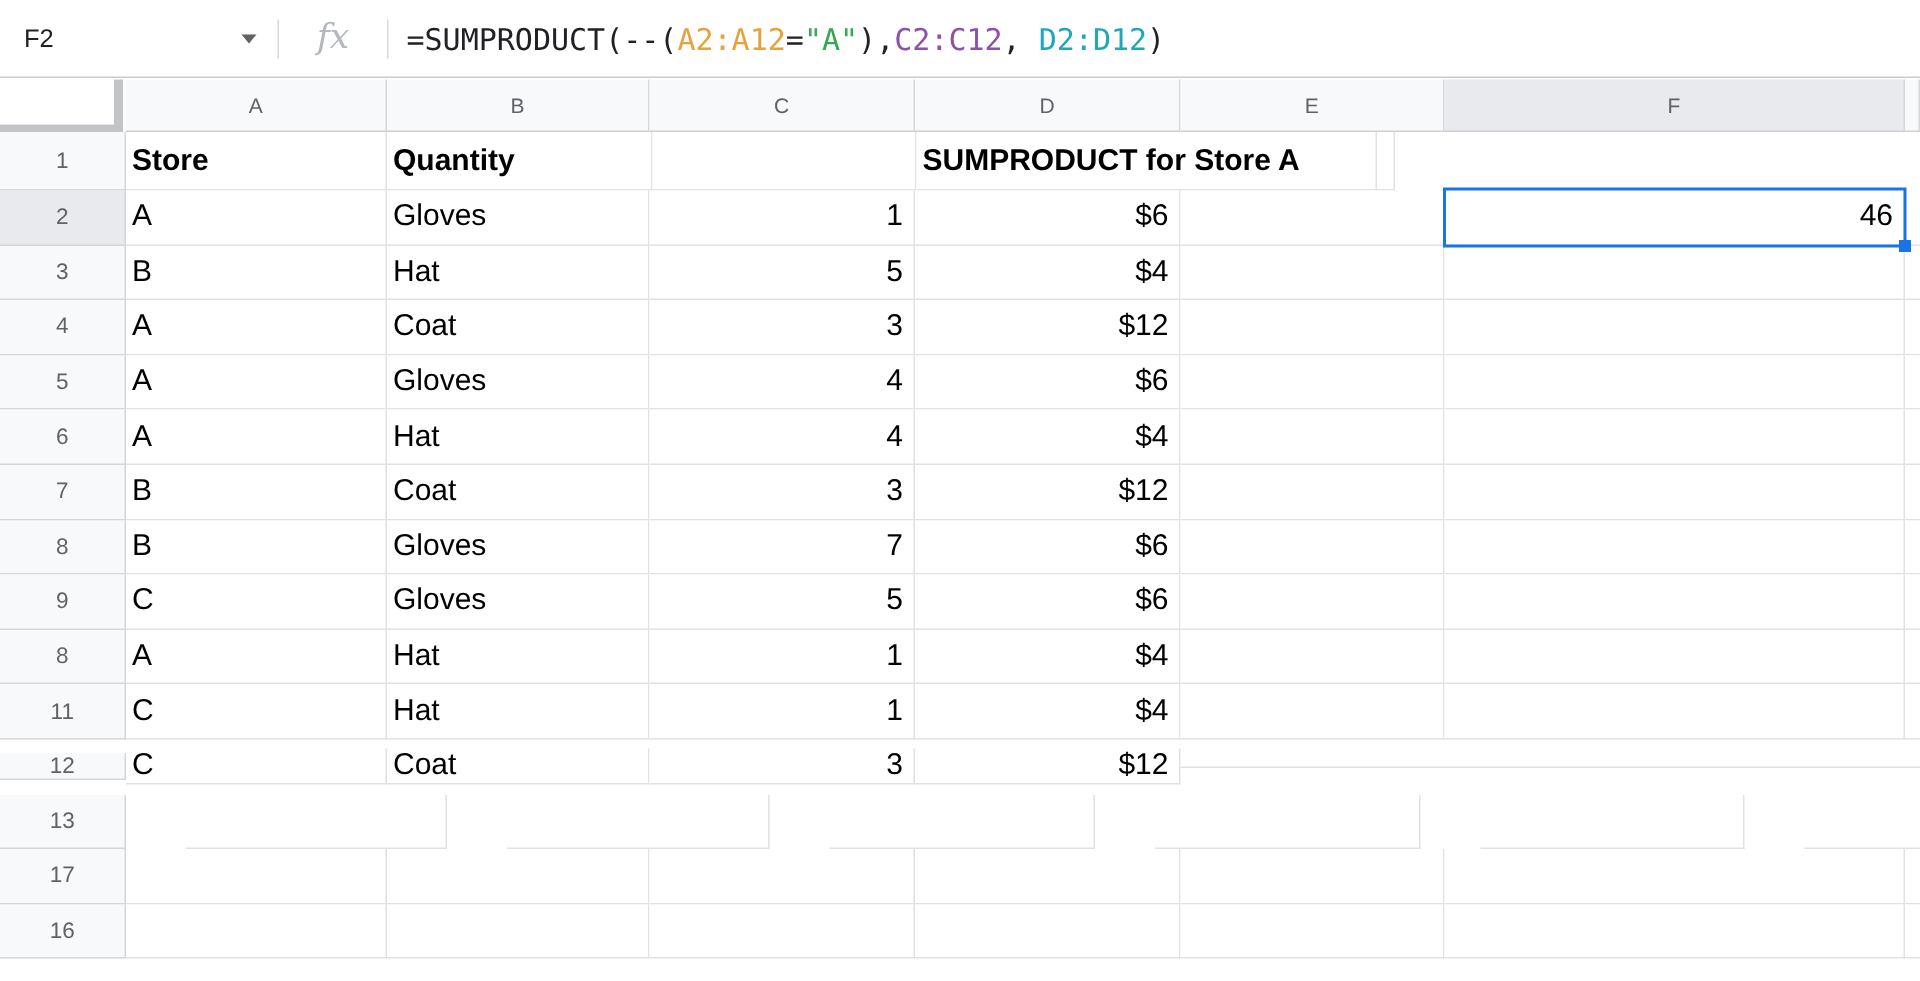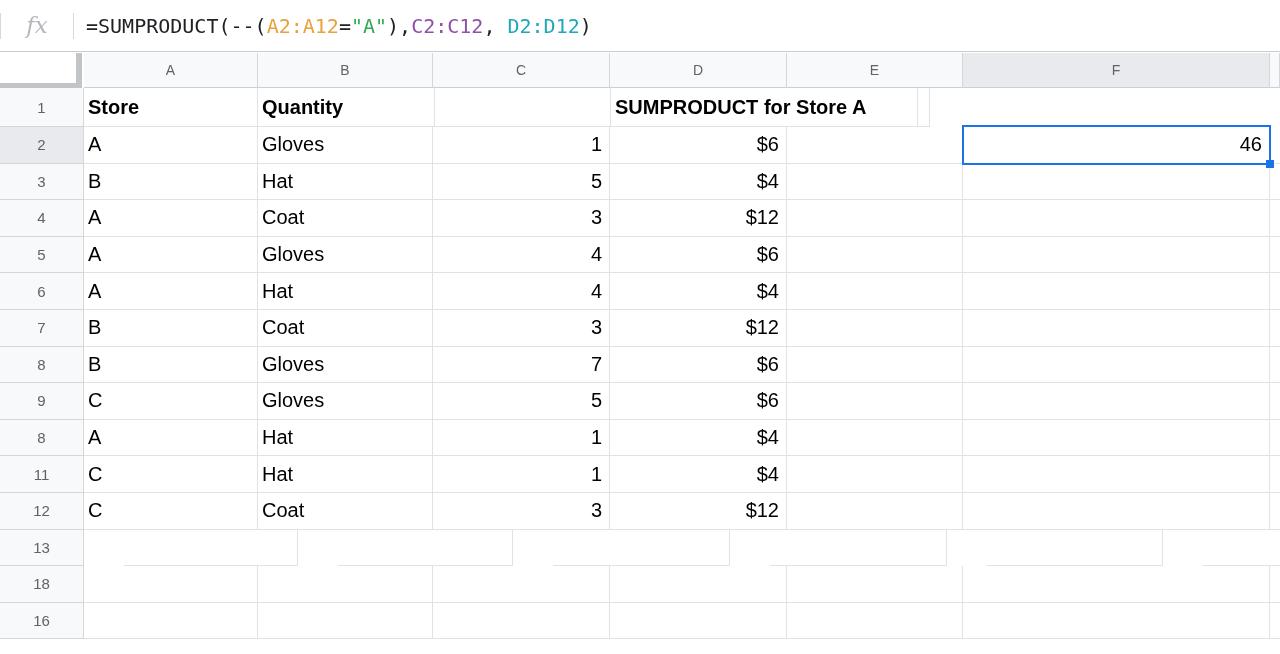--- a/index.html
+++ b/index.html
@@ -86,20 +86,24 @@
   }
   .fill-handle {
     position:absolute; right:-5px; bottom:-5px; width:8px; height:8px;
     background:#1a73e8; pointer-events:auto; cursor:crosshair;
   }
 </style>
 </head>
 <body>
 
 <div class="formula-bar">
+  <div class="name-box">
+    <span class="name-box-value">F2</span>
+    <span class="caret-down"></span>
+  </div>
   <div class="vdivider"></div>
   <div class="fx-wrap">
     <span class="fx-glyph">fx</span>
   </div>
   <div class="vdivider"></div>
   <div class="formula-input" id="formula-input"><span style="color: rgb(32, 33, 36);">=SUMPRODUCT(--(</span><span style="color: rgb(232, 161, 60);">A2:A12</span><span style="color: rgb(32, 33, 36);">=</span><span style="color: rgb(52, 168, 83);">"A"</span><span style="color: rgb(32, 33, 36);">),</span><span style="color: rgb(142, 81, 168);">C2:C12</span><span style="color: rgb(32, 33, 36);">, </span><span style="color: rgb(31, 168, 184);">D2:D12</span><span style="color: rgb(32, 33, 36);">)</span></div>
 </div>
 
 <div class="col-header-row" id="col-header-row">
   <div class="corner-box"></div>
@@ -216,42 +220,42 @@
     <div class="grid-row" style="height: 36.6px;">
       <div class="row-header">11</div>
       <div class="cell" style="width: 174px;">C</div>
       <div class="cell" style="width: 175px;">Hat</div>
       <div class="cell align-right" style="width: 177px;">1</div>
       <div class="cell align-right" style="width: 177px;">$4</div>
       <div class="cell" style="width: 176px;"></div>
       <div class="cell" style="width: 307px;"></div>
       <div class="cell" style="width: 10px;"></div>
     </div>
-    <div class="grid-row" style="height: 36.6px;">
+    <div class="grid-row" style="height: 36.6px; align-items: center;">
       <div class="row-header">12</div>
       <div class="cell" style="width: 174px;">C</div>
       <div class="cell" style="width: 175px;">Coat</div>
       <div class="cell align-right" style="width: 177px;">3</div>
       <div class="cell align-right" style="width: 177px;">$12</div>
       <div class="cell" style="width: 176px;"></div>
       <div class="cell" style="width: 307px;"></div>
       <div class="cell" style="width: 10px;"></div>
     </div>
     <div class="grid-row" style="height: 36.6px; gap: 40px;">
       <div class="row-header">13</div>
       <div class="cell" style="width: 174px;"></div>
       <div class="cell" style="width: 175px;"></div>
       <div class="cell" style="width: 177px;"></div>
       <div class="cell" style="width: 177px;"></div>
       <div class="cell" style="width: 176px;"></div>
       <div class="cell" style="width: 307px;"></div>
       <div class="cell" style="width: 10px;"></div>
     </div>
     <div class="grid-row" style="height: 36.6px;">
-      <div class="row-header">18</div>
+      <div class="row-header">17</div>
       <div class="cell" style="width: 174px;"></div>
       <div class="cell" style="width: 175px;"></div>
       <div class="cell" style="width: 177px;"></div>
       <div class="cell" style="width: 177px;"></div>
       <div class="cell" style="width: 176px;"></div>
       <div class="cell" style="width: 307px;"></div>
       <div class="cell" style="width: 10px;"></div>
     </div>
     <div class="grid-row" style="height: 36.6px;">
       <div class="row-header">16</div>

